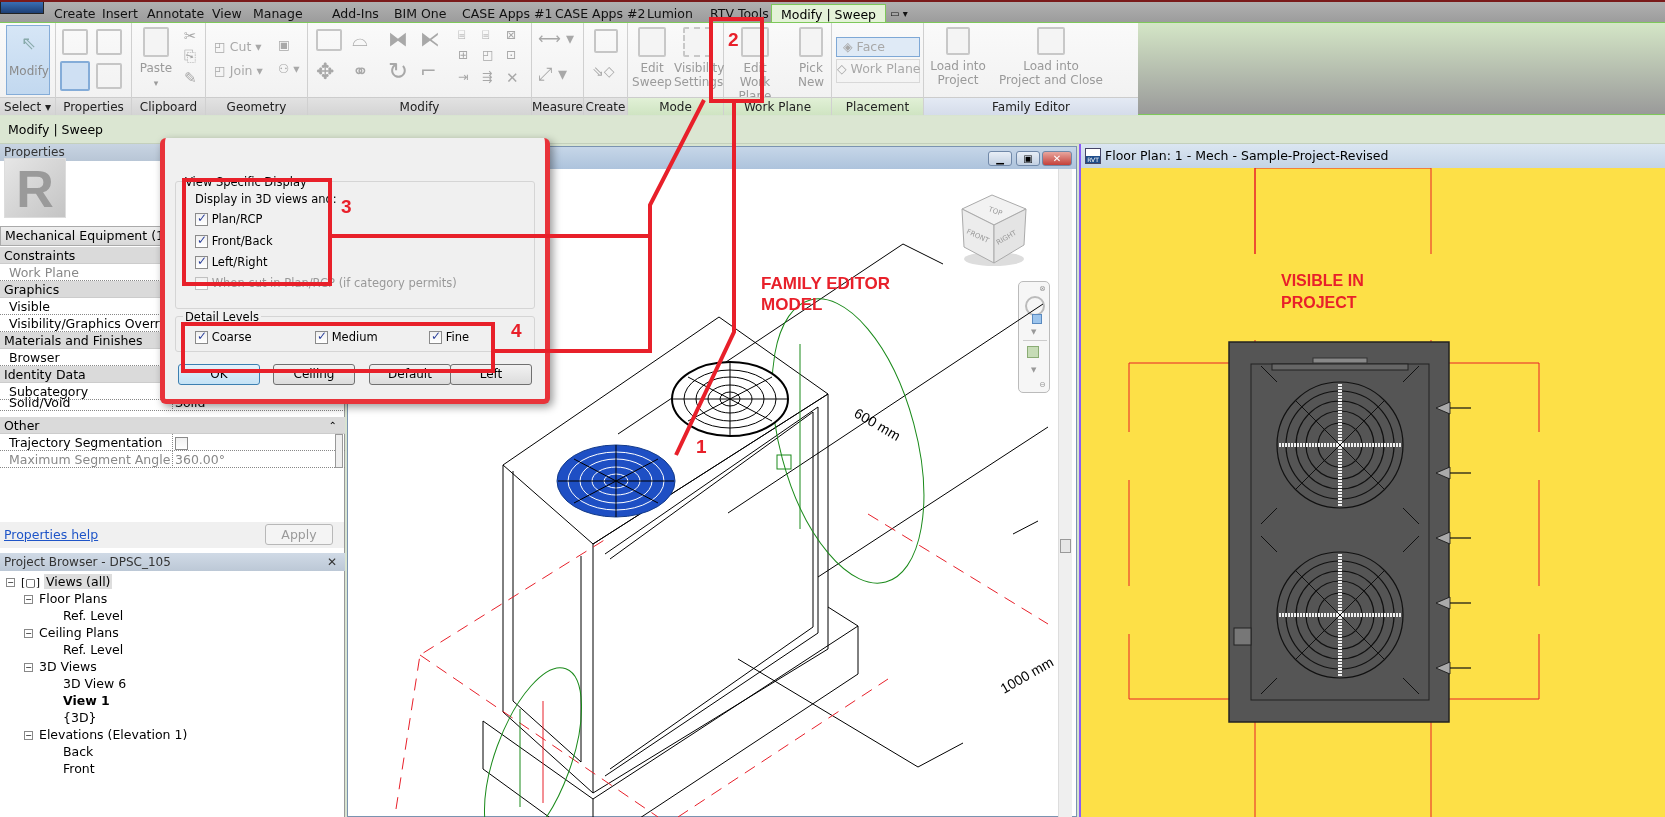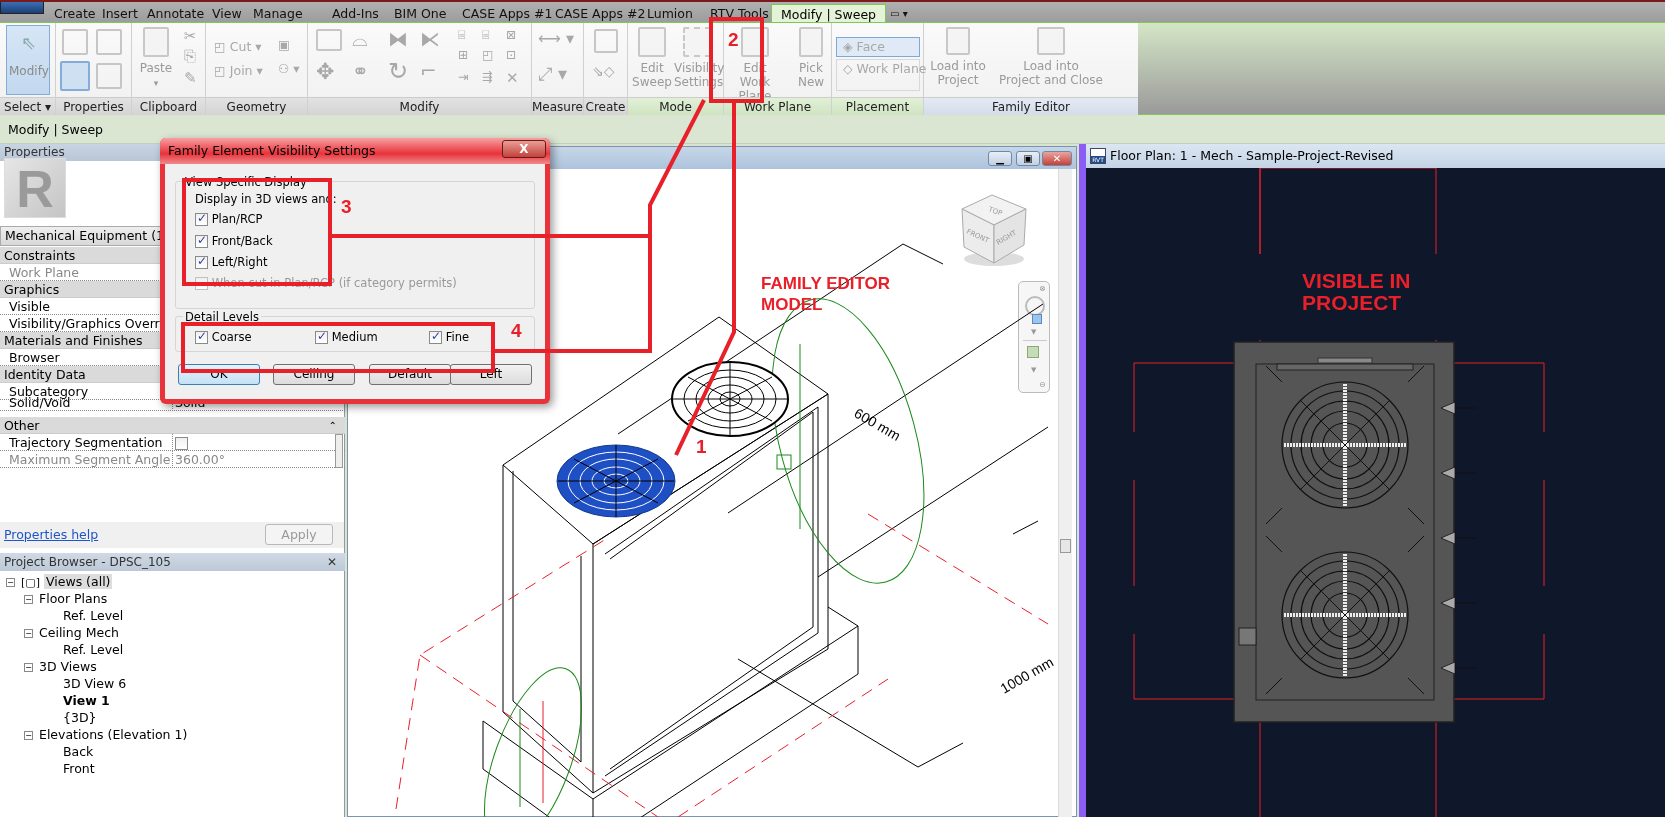--- a/index.html
+++ b/index.html
@@ -35,21 +35,21 @@
 .cb{display:inline-block;width:13px;height:13px;border:1px solid #8a8a8a;background:linear-gradient(#f0f0f0,#fff);vertical-align:middle;position:relative}
 .cb.on::after{content:"✓";position:absolute;left:1px;top:-3px;font-size:12px;color:#2a3f9a;font-weight:bold}
 .cb.dis{border-color:#c0c0c0}
 
 #pb{left:0;top:586px;width:345px;height:231px;background:#fff;border-right:1px solid #999}
 .tree{position:absolute;font-size:12.5px;white-space:nowrap}
 .tree .pm{display:inline-block;width:9px;height:9px;border:1px solid #888;font-size:8px;line-height:7px;text-align:center;margin-right:6px;vertical-align:middle;background:#fff}
 
 #leftview{left:347px;top:146px;width:730px;height:671px;background:#fff;border:1px solid #7a93b0}
 #leftview .titlebar{height:22px;background:linear-gradient(#c6d6e8,#adc3dc)}
-#rightview{left:1079px;top:144px;width:586px;height:673px;background:#0f172a;border-left:7px solid #8b5cf6}
+#rightview{left:1079px;top:144px;width:586px;height:673px;background:#fde047;border-left:2px solid #8b5cf6}
 #rightview .titlebar{height:24px;background:linear-gradient(#dbe6f2,#c4d4e6);font-size:12.5px;line-height:24px;padding-left:24px;position:relative}
 .winbtn{position:absolute;top:4px;width:24px;height:15px;border:1px solid #7088a8;border-radius:3px;background:linear-gradient(#e8eef6,#c2d0e2);font-size:10px;text-align:center;line-height:13px}
 
 #dlg{left:160px;top:138px;width:390px;height:266px;background:#f0f0f0;border:5px solid #e8333a;border-top:none;border-radius:6px;box-shadow:3px 3px 8px rgba(0,0,0,.4)}
 #dlg .dtitle{position:absolute;left:-5px;top:0;width:390px;height:26px;background:linear-gradient(#f7a0a3,#e8333a 60%,#f08a8e);border-radius:6px 6px 0 0;font-size:12.5px;line-height:26px;padding-left:8px}
 .dclose{position:absolute;right:4px;top:2px;width:44px;height:18px;border-radius:3px;background:linear-gradient(#e99e96,#c2423a);border:1px solid #6a1a16;color:#fff;font-weight:bold;text-align:center;line-height:16px;font-size:12px}
 .grp{position:absolute;border:1px solid #d5d5d5;border-radius:3px}
 .glabel{position:absolute;font-size:11.5px;background:#f0f0f0;padding:0 2px}
 .dopt{position:absolute;font-size:11.5px;white-space:nowrap}
 .dbtn{position:absolute;top:226px;width:82px;height:21px;border:1px solid #707070;border-radius:3px;background:linear-gradient(#f2f2f2,#dcdcdc);text-align:center;font-size:12px;line-height:19px}
@@ -166,21 +166,21 @@
     </div>
     <div class="bigbtn" style="left:70px;width:34px">
       <div class="ic" style="width:24px;height:30px"></div>
       <span>Pick</span><br><span>New</span>
     </div>
     <div class="plabel green">Work Plane</div>
   </div>
 
   <div class="panel" style="left:832px;width:92px">
     <div class="smbtn" style="left:4px;top:14px;width:84px;height:20px;background:#dfeaf6;border:1px solid #7ea8d6;padding-left:6px;line-height:18px">◈ <span>Face</span></div>
-    <div class="smbtn" style="left:4px;top:36px;width:84px;height:32px;border:1px solid #d8d8d8;padding-left:6px;line-height:18px">◇ <span>Work Plane</span></div>
+    <div class="smbtn" style="left:4px;top:36px;width:84px;height:24px;border:1px solid #d8d8d8;line-height:18px">◇ <span>Work Plane</span></div>
     <div class="plabel green">Placement</div>
   </div>
 
   <div class="panel" style="left:924px;width:214px;border-right:none">
     <div class="bigbtn" style="left:4px;width:60px">
       <div class="ic" style="width:24px;height:28px"></div>
       <span>Load into</span><br><span>Project</span>
     </div>
     <div class="bigbtn" style="left:72px;width:110px">
       <div class="ic" style="width:28px;height:28px"></div>
@@ -246,21 +246,21 @@
 
 <div id="pb" class="abs">
   <div class="abs" style="left:0;top:-32px;width:345px;height:4px;background:#e4e4e4"></div>
   <div class="abs" style="left:0;top:-33px;width:345px;height:18px;background:linear-gradient(#d0dae6,#bcc8d6);font-size:12px;line-height:18px;padding-left:4px;color:#333">
     <span>Project Browser - DPSC_105</span>
     <span style="position:absolute;right:8px;font-weight:bold">✕</span>
   </div>
   <div class="tree" style="left:6px;top:-12px"><span class="pm">−</span><span style="font-size:11px">[▢]</span> <span style="background:#ddd;padding:0 2px">Views (all)</span></div>
   <div class="tree" style="left:24px;top:5px"><span class="pm">−</span><span>Floor Plans</span></div>
   <div class="tree" style="left:63px;top:22px"><span>Ref. Level</span></div>
-  <div class="tree" style="left:24px;top:39px"><span class="pm">−</span><span>Ceiling Mech</span></div>
+  <div class="tree" style="left:24px;top:39px"><span class="pm">−</span><span>Ceiling Plans</span></div>
   <div class="tree" style="left:63px;top:56px"><span>Ref. Level</span></div>
   <div class="tree" style="left:24px;top:73px"><span class="pm">−</span><span>3D Views</span></div>
   <div class="tree" style="left:63px;top:90px"><span>3D View 6</span></div>
   <div class="tree" style="left:63px;top:107px;font-weight:bold"><span>View 1</span></div>
   <div class="tree" style="left:63px;top:124px"><span>{3D}</span></div>
   <div class="tree" style="left:24px;top:141px"><span class="pm">−</span><span>Elevations (Elevation 1)</span></div>
   <div class="tree" style="left:63px;top:158px"><span>Back</span></div>
   <div class="tree" style="left:63px;top:175px"><span>Front</span></div>
 </div>
 
@@ -442,30 +442,26 @@
       </g>
       <g stroke="#111" stroke-width="1.2">
         <line x1="369" y1="240" x2="390" y2="240"></line>
           <line x1="369" y1="305" x2="390" y2="305"></line>
           <line x1="369" y1="370" x2="390" y2="370"></line>
           <line x1="369" y1="435" x2="390" y2="435"></line>
           <line x1="369" y1="500" x2="390" y2="500"></line>
       </g>
     </g>
   </svg>
-  <div class="redlabel" style="left:216px;top:126px;font-size:21px;line-height:22px">
+  <div class="redlabel" style="left:200px;top:126px;font-size:16px;line-height:22px">
     <span>VISIBLE IN</span><br><span>PROJECT</span>
   </div>
 </div>
 
 <div id="dlg" class="abs">
-  <div class="dtitle">
-    <span>Family Element Visibility Settings</span>
-    <div class="dclose">X</div>
-  </div>
   <div class="grp" style="left:10px;top:43px;width:360px;height:128px"></div>
   <span class="glabel" style="left:18px;top:37px">View Specific Display</span>
   <span class="dopt" style="left:30px;top:54px">Display in 3D views and:</span>
   <label class="dopt" style="left:30px;top:74px"><span class="cb on"></span> <span>Plan/RCP</span></label>
   <label class="dopt" style="left:30px;top:96px"><span class="cb on"></span> <span>Front/Back</span></label>
   <label class="dopt" style="left:30px;top:117px"><span class="cb on"></span> <span>Left/Right</span></label>
   <label class="dopt" style="left:30px;top:138px;color:#999"><span class="cb dis"></span> <span>When cut in Plan/RCP (if category permits)</span></label>
   <div class="grp" style="left:10px;top:178px;width:360px;height:36px"></div>
   <span class="glabel" style="left:18px;top:172px">Detail Levels</span>
   <label class="dopt" style="left:30px;top:192px"><span class="cb on"></span> <span>Coarse</span></label>

